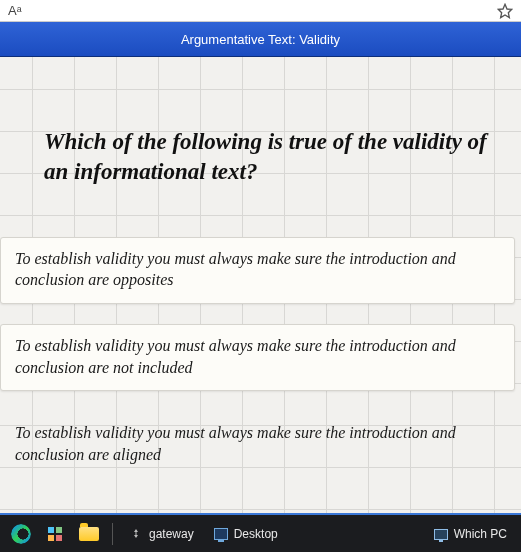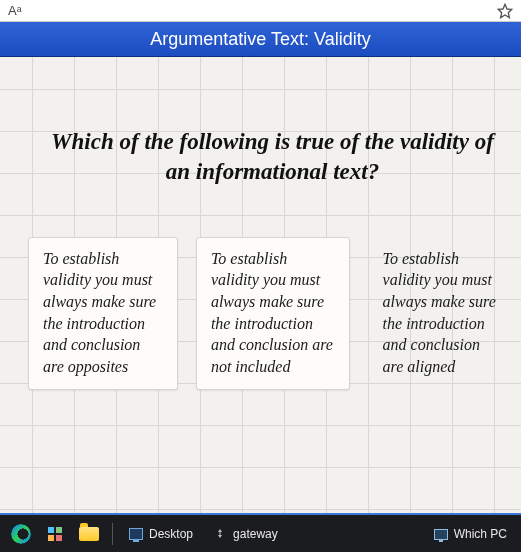--- a/index.html
+++ b/index.html
@@ -29,21 +29,21 @@
   .browser-strip .star svg { display:block; }
 
   
   .header {
     background: linear-gradient(#2f63d6, #1b4cc0);
     color: #fff;
     height: 34px;
     display: flex;
     align-items: center;
     justify-content: center;
-    font-size: 18px;
+    font-size: 13px;
     font-weight: 400;
     border-bottom: 1px solid #0d2e7a;
   }
 
   
   .content {
     position: relative;
     height: 456px;
     background-color: #f2f1ee;
     background-image:
@@ -52,33 +52,32 @@
     background-size: 42px 42px;
     background-position: -10px -10px;
     overflow: hidden;
   }
 
   .question {
     margin: 70px 20px 24px 0;
     font-size: 23px;
     font-weight: 700;
     font-style: italic;
-    text-align: center;
+    text-align: left;
     color: #111;
     line-height: 1.3;
     font-family: Georgia, "Times New Roman", serif;
     padding-left: 44px;
   }
 
   .options {
     display: flex;
-    flex-direction: row;
-    gap: 12px;
+    flex-direction: column;
+    gap: 20px;
     margin-top: 50px;
-    padding-left: 28px;
   }
 
   .option {
     background: #fdfcf8;
     border: 1px solid #d6d4ce;
     border-radius: 3px;
     box-shadow: 0 1px 2px rgba(0,0,0,0.08);
     padding: 10px 14px 12px 14px;
     margin-right: 6px;
     font-size: 16px;
@@ -215,34 +214,34 @@
       </div>
   </div>
   <div class="task-icon">
     <div class="folder-ico"></div>
   </div>
 
   <div class="task-divider"></div>
 
   <div class="task-item">
     <span class="mini-icon">
-        <span class="desktop-ico"></span>
-      </span>
-    <span>Desktop</span>
-  </div>
-
-  <div class="task-item">
-    <span class="mini-icon">
       <svg width="12" height="12" viewBox="0 0 24 24" fill="#bbb">
           <path d="M12 2l4 6h-3v6h3l-4 6-4-6h3V8H8l4-6z"></path>
         </svg>
     </span>
     <span>gateway</span>
   </div>
 
+  <div class="task-item">
+    <span class="mini-icon">
+        <span class="desktop-ico"></span>
+      </span>
+    <span>Desktop</span>
+  </div>
+
   <div class="spacer"></div>
 
   <div class="task-item">
     <span class="mini-icon">
         <span class="pc-ico"></span>
       </span>
     <span>Which PC</span>
   </div>
 
 </div>

